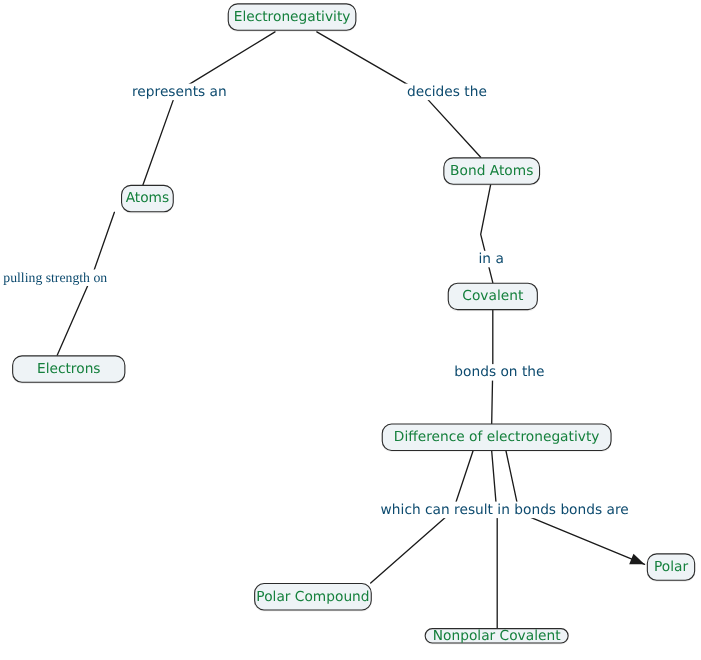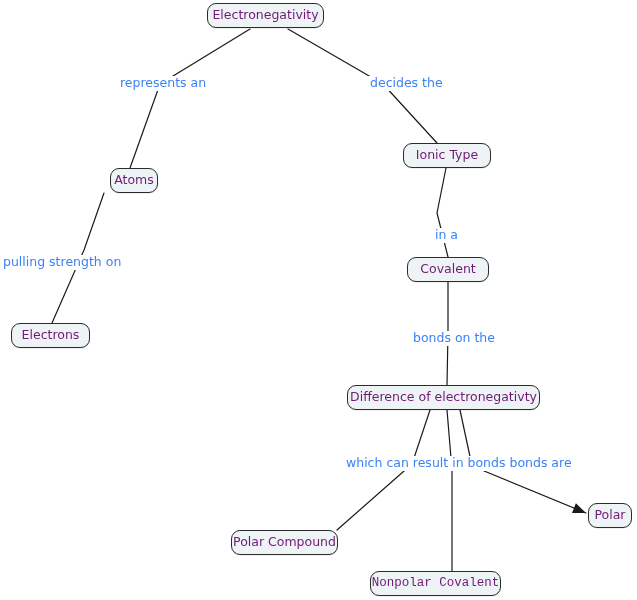--- a/index.html
+++ b/index.html
@@ -21,33 +21,33 @@
     top: 0;
     width: 637px;
     height: 600px;
   }
   .node {
     position: absolute;
     box-sizing: border-box;
     background: #eef3f6;
     border: 1px solid #2b2b2b;
     border-radius: 9px;
-    color: #701a75;
+    color: #15803d;
     font-size: 12.5px;
     line-height: 1;
     display: flex;
     align-items: center;
     justify-content: center;
     white-space: nowrap;
     padding: 0 9px;
     box-shadow: 0 1px 0 rgba(0,0,0,0.06);
   }
   .edge-label {
     position: absolute;
-    color: #3b82f6;
+    color: #0c4a6e;
     font-size: 12.5px;
     line-height: 1;
     white-space: nowrap;
     background: #ffffff;
     padding: 1px 2px;
   }
 </style>
 </head>
 <body>
 
@@ -69,44 +69,44 @@
       </g>
   </svg>
 
   <div id="node-layer">
       <div class="node" style="left: 207px; top: 3px; width: 117px; height: 25px;">
         <span>Electronegativity</span>
       </div>
       <div class="node" style="left: 82px; top: 168px; width: 48px; height: 25px; margin-left: 28px;">
         <span>Atoms</span>
       </div>
-      <div class="node" style="left: 11px; top: 323px; width: 79px; height: 25px;">
+      <div class="node" style="left: 11px; top: 323px; width: 103px; height: 25px;">
         <span>Electrons</span>
       </div>
       <div class="node" style="left: 403px; top: 143px; width: 88px; height: 25px;">
-        <span>Ionic Type</span>
+        <span>Bond Atoms</span>
       </div>
       <div class="node" style="left: 407px; top: 257px; width: 82px; height: 25px;">
         <span>Covalent</span>
       </div>
-      <div class="node" style="left: 347px; top: 385px; width: 193px; height: 25px;">
+      <div class="node" style="left: 347px; top: 385px; width: 209px; height: 25px;">
         <span>Difference of electronegativty</span>
       </div>
       <div class="node" style="left: 231px; top: 530px; width: 107px; height: 25px;">
         <span>Polar Compound</span>
       </div>
-      <div class="node" style="left: 370px; top: 571px; width: 131px; height: 25px; font-family: Liberation Mono, monospace;">
+      <div class="node" style="left: 386px; top: 571px; width: 131px; height: 14px;">
         <span>Nonpolar Covalent</span>
       </div>
       <div class="node" style="left: 588px; top: 503px; width: 44px; height: 25px;">
         <span>Polar</span>
       </div>
     </div>
   <div id="label-layer">
       <div class="edge-label" style="left: 118px; top: 76px;">represents an</div>
       <div class="edge-label" style="left: 368px; top: 76px;">decides the</div>
-      <div class="edge-label" style="left: 1px; top: 255px;">pulling strength on</div>
+      <div class="edge-label" style="left: 1px; top: 245px; font-family: Liberation Serif, serif;">pulling strength on</div>
       <div class="edge-label" style="left: 433px; top: 228px;">in a</div>
       <div class="edge-label" style="left: 411px; top: 331px;">bonds on the</div>
       <div class="edge-label" style="left: 344px; top: 456px;">which can result in bonds bonds are</div>
     </div>
 
 </div>
 
 </body></html>

